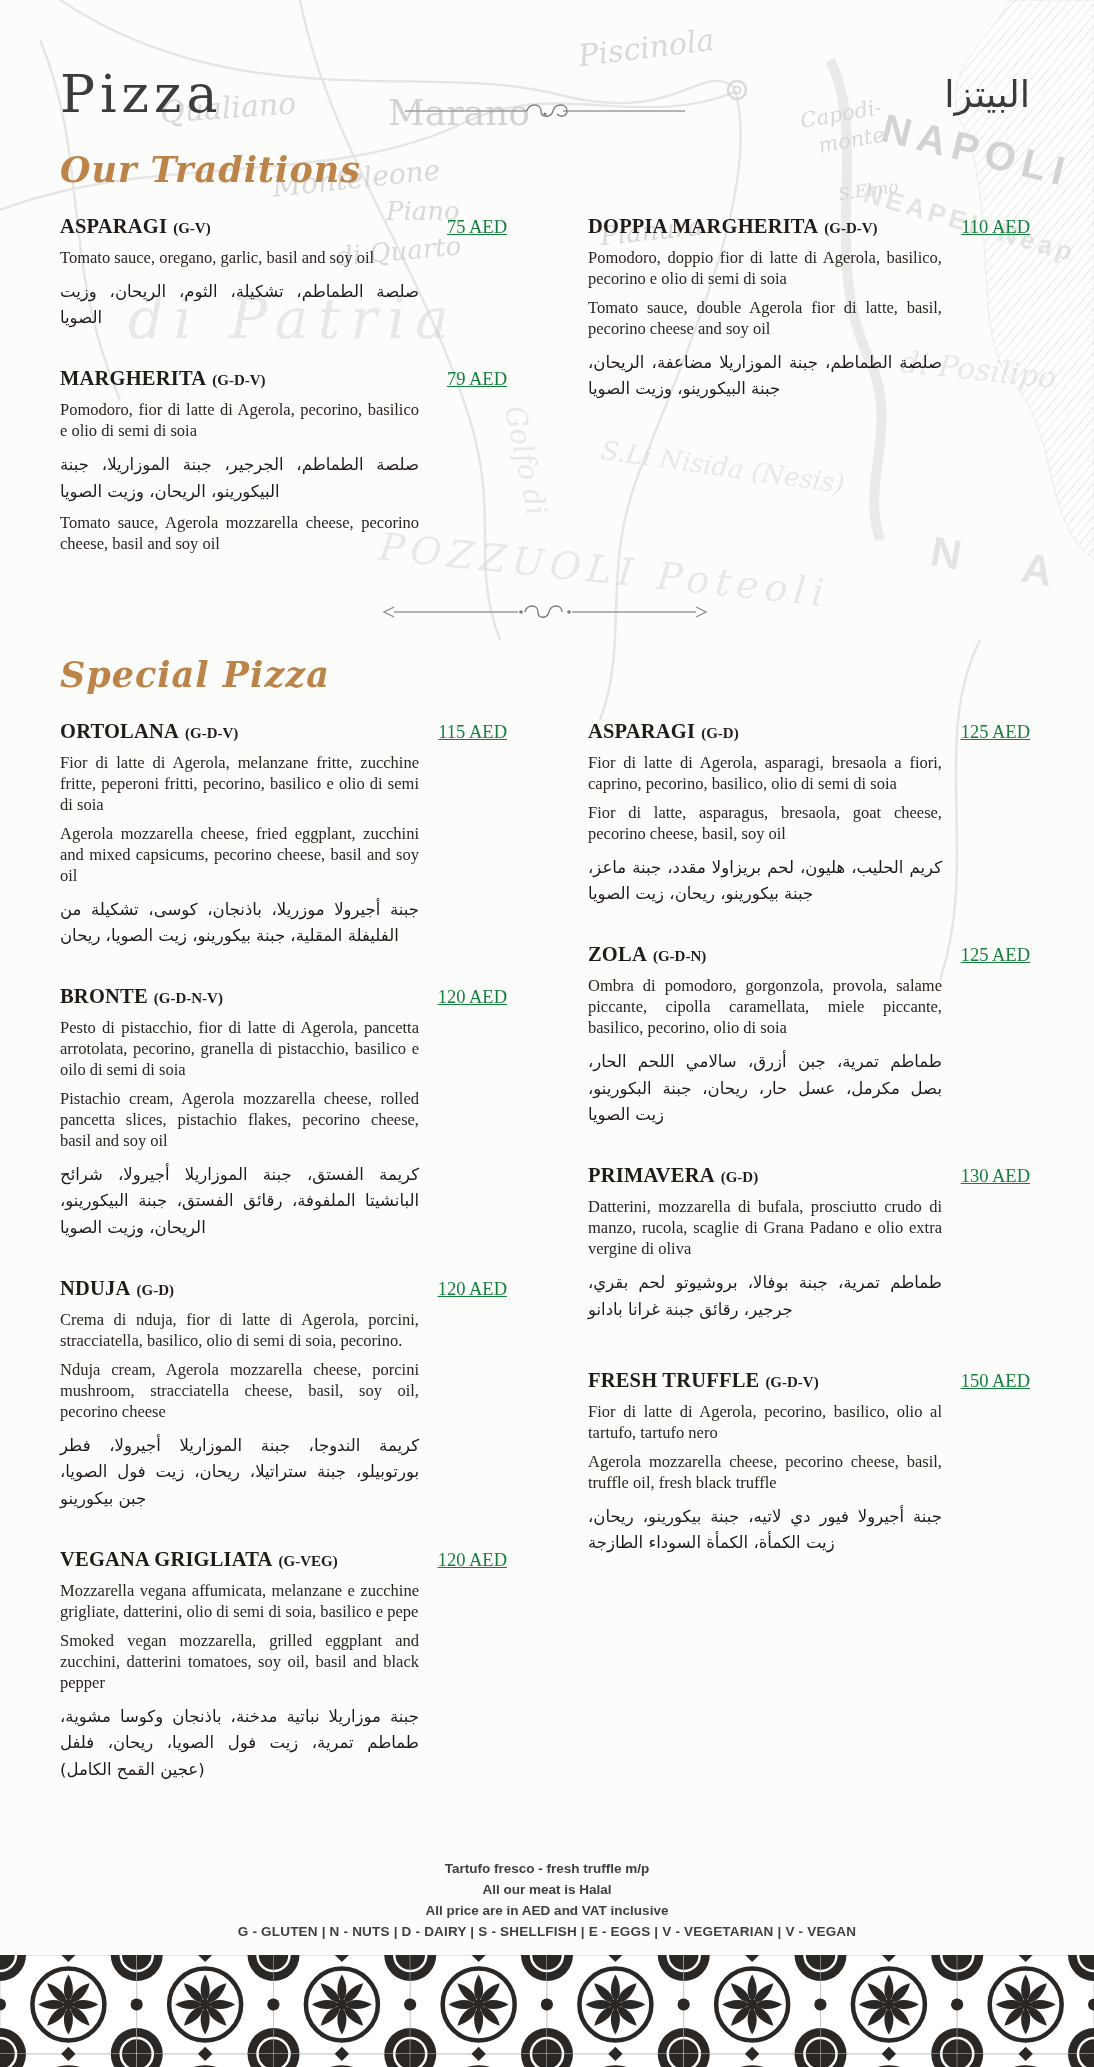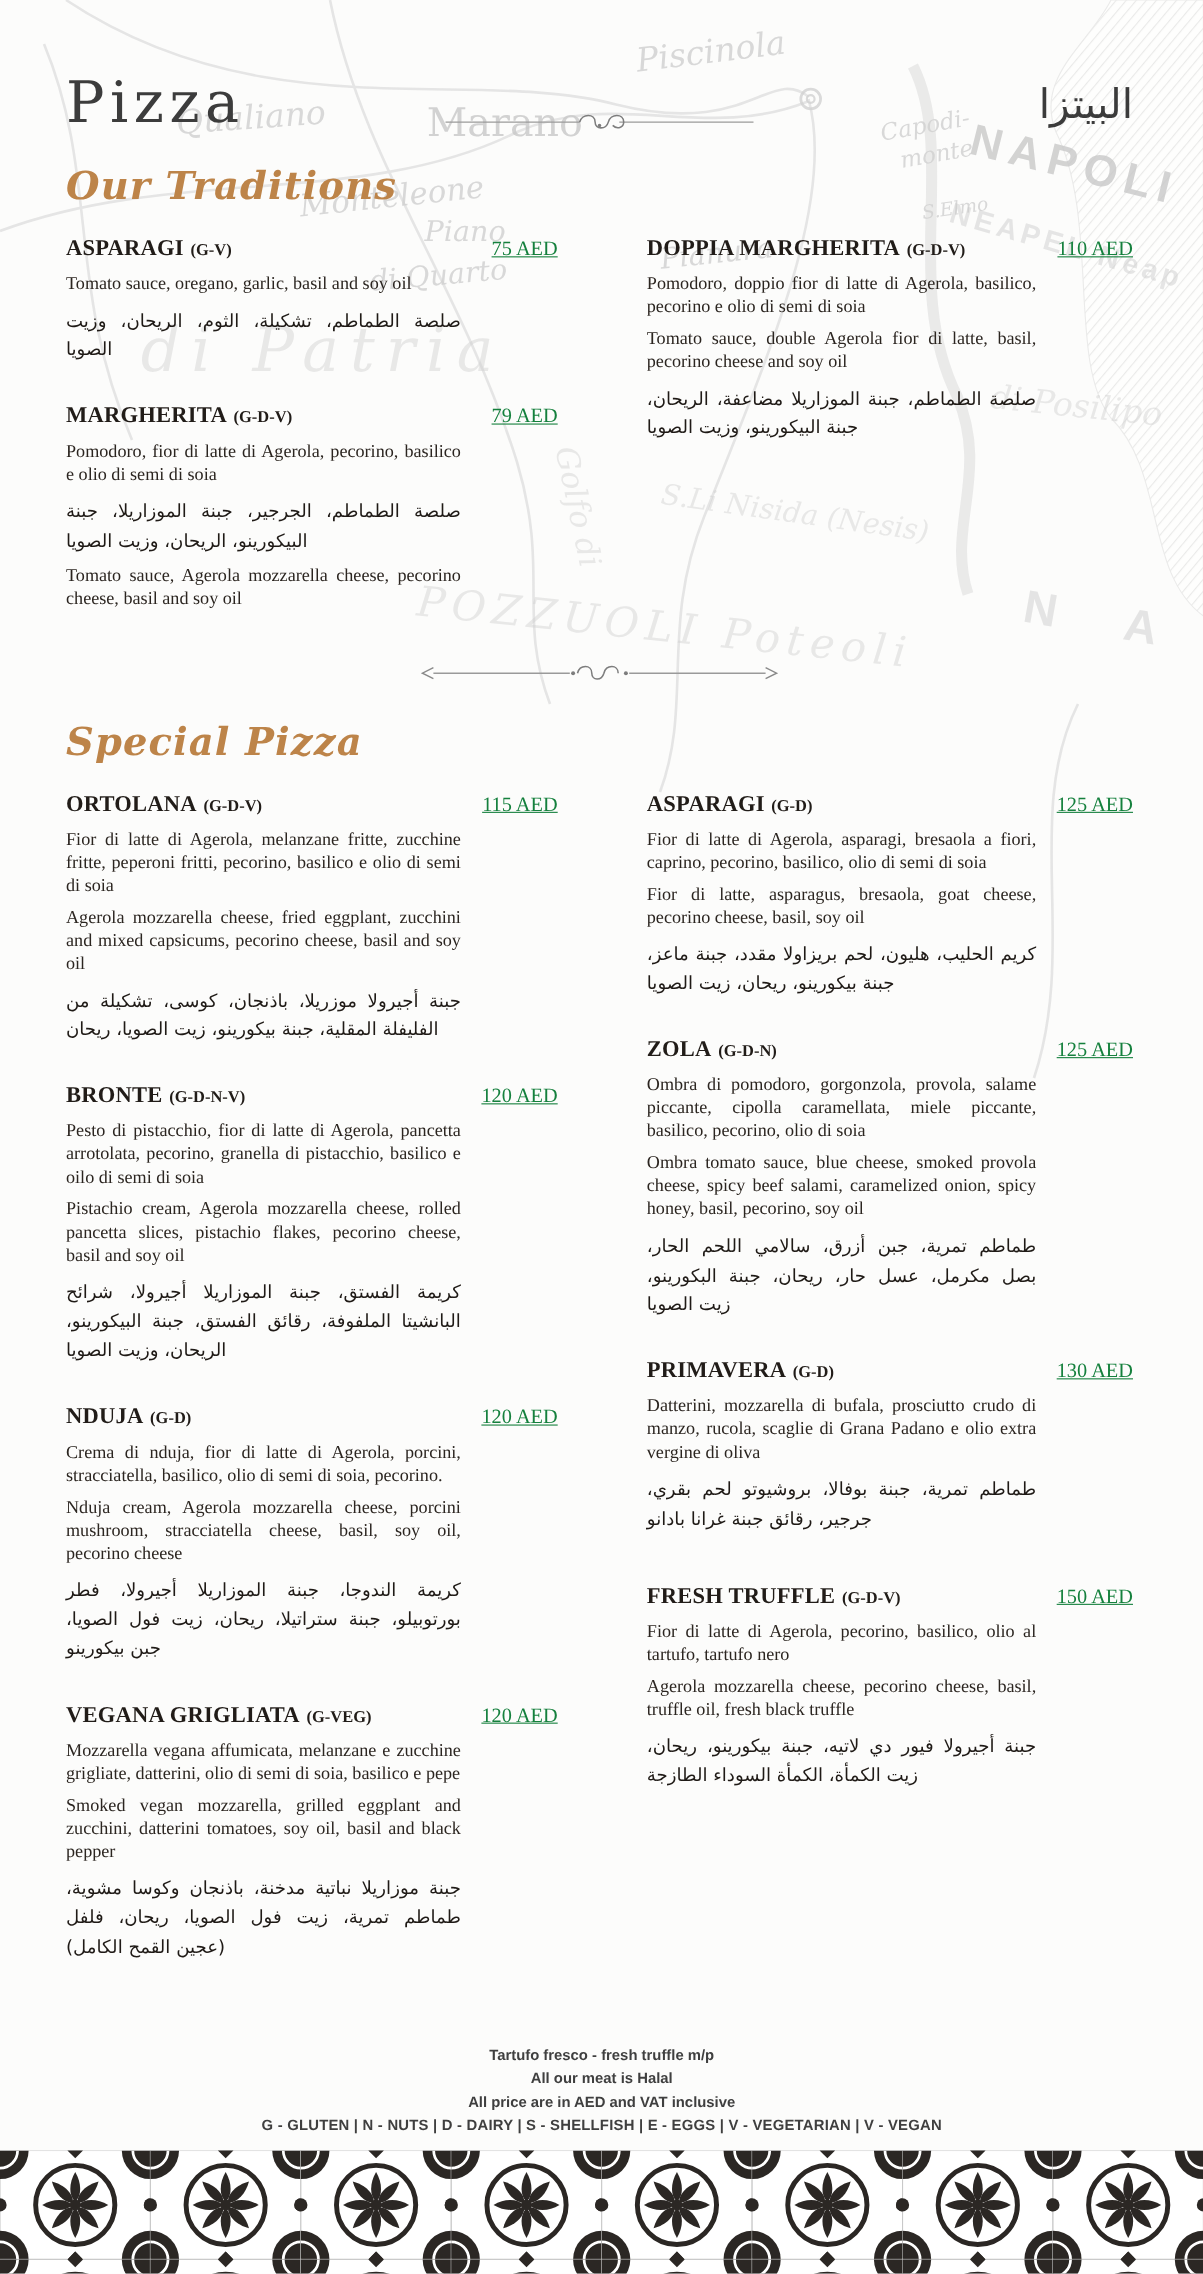--- a/index.html
+++ b/index.html
@@ -223,21 +223,20 @@
         <p class="desc">Fior di latte, asparagus, bresaola, goat cheese, pecorino cheese, basil, soy oil</p>
         <p class="desc ar">كريم الحليب، هليون، لحم بريزاولا مقدد، جبنة ماعز، جبنة بيكورينو، ريحان، زيت الصويا</p>
       </div>
 
       <div class="item">
         <div class="item-head">
           <div><span class="nm">ZOLA</span><span class="codes">(G-D-N)</span></div>
           <div class="price">125 AED</div>
         </div>
         <p class="desc">Ombra di pomodoro, gorgonzola, provola, salame piccante, cipolla caramellata, miele piccante, basilico, pecorino, olio di soia</p>
-        <p class="desc">Ombra tomato sauce, blue cheese, smoked provola cheese, spicy beef salami, caramelized onion, spicy honey, basil, pecorino, soy oil</p>
         <p class="desc ar">طماطم تمرية، جبن أزرق، سالامي اللحم الحار، بصل مكرمل، عسل حار، ريحان، جبنة البكورينو، زيت الصويا</p>
       </div>
 
       <div class="item">
         <div class="item-head">
           <div><span class="nm">PRIMAVERA</span><span class="codes">(G-D)</span></div>
           <div class="price">130 AED</div>
         </div>
         <p class="desc">Datterini, mozzarella di bufala, prosciutto crudo di manzo, rucola, scaglie di Grana Padano e olio extra vergine di oliva</p>
         <p class="desc ar">طماطم تمرية، جبنة بوفالا، بروشيوتو لحم بقري، جرجير، رقائق جبنة غرانا بادانو</p>

